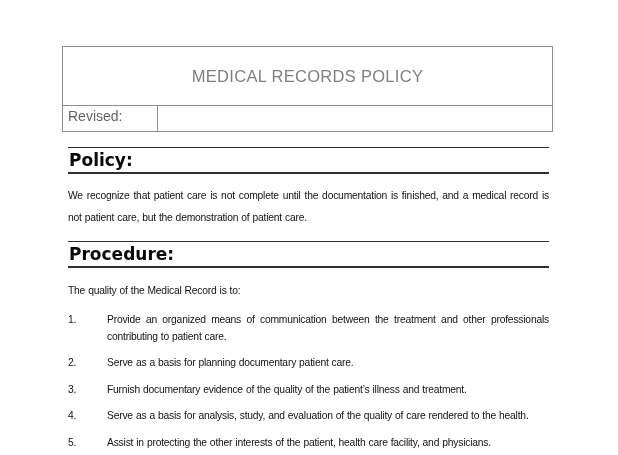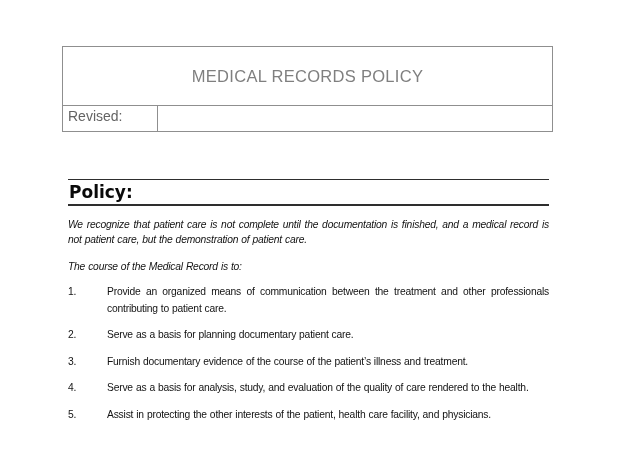--- a/index.html
+++ b/index.html
@@ -59,45 +59,43 @@
     font-size: 10px;
     color: #333333;
   }
 
   
   .content {
     position: absolute;
     left: 68px;
     top: 147px;
     width: 481px;
-    margin-top: 32px;
   }
   .section-heading {
     border-top: 1px solid #2e2e2e;
     border-bottom: 2px solid #2e2e2e;
     padding: 2px 0 1px 1px;
     margin: 0;
     font-family: "DejaVu Sans", sans-serif;
     font-weight: bold;
     font-size: 17px;
     line-height: 21px;
     color: #0a0a0a;
   }
   .section-heading.procedure {
     margin-top: 12px;
   }
   .body-text {
     margin: 11px 0 0 0;
     font-size: 10.3px;
     letter-spacing: -0.2px;
     word-spacing: 0.35px;
-    line-height: 15px;
+    line-height: 22px;
     text-align: justify;
     color: #121212;
-    font-style: italic;
   }
   .intro {
     margin-top: 12px;
     text-align: left;
   }
   .num-list {
     list-style: none;
     margin: 10px 0 0 0;
     padding: 0;
   }
@@ -137,35 +135,36 @@
       <div class="revised-value"></div>
     </div>
   </div>
 
   <div class="content">
 
     <h2 class="section-heading">Policy:</h2>
 
     <p class="body-text">We recognize that patient care is not complete until the documentation is finished, and a medical record is not patient care, but the demonstration of patient care.</p>
 
+    <h2 class="section-heading procedure">Procedure:</h2>
 
-    <p class="body-text intro">The course of the Medical Record is to:</p>
+    <p class="body-text intro">The quality of the Medical Record is to:</p>
 
     <ol class="num-list">
       <li>
         <span class="li-num">1.</span>
         <span class="li-text">Provide an organized means of communication between the treatment and other professionals contributing to patient care.</span>
       </li>
       <li>
         <span class="li-num">2.</span>
         <span class="li-text">Serve as a basis for planning documentary patient care.</span>
       </li>
       <li>
         <span class="li-num">3.</span>
-        <span class="li-text">Furnish documentary evidence of the course of the patient’s illness and treatment.</span>
+        <span class="li-text">Furnish documentary evidence of the quality of the patient’s illness and treatment.</span>
       </li>
       <li>
         <span class="li-num">4.</span>
         <span class="li-text">Serve as a basis for analysis, study, and evaluation of the quality of care rendered to the health.</span>
       </li>
       <li>
         <span class="li-num">5.</span>
         <span class="li-text">Assist in protecting the other interests of the patient, health care facility, and physicians.</span>
       </li>
     </ol>

